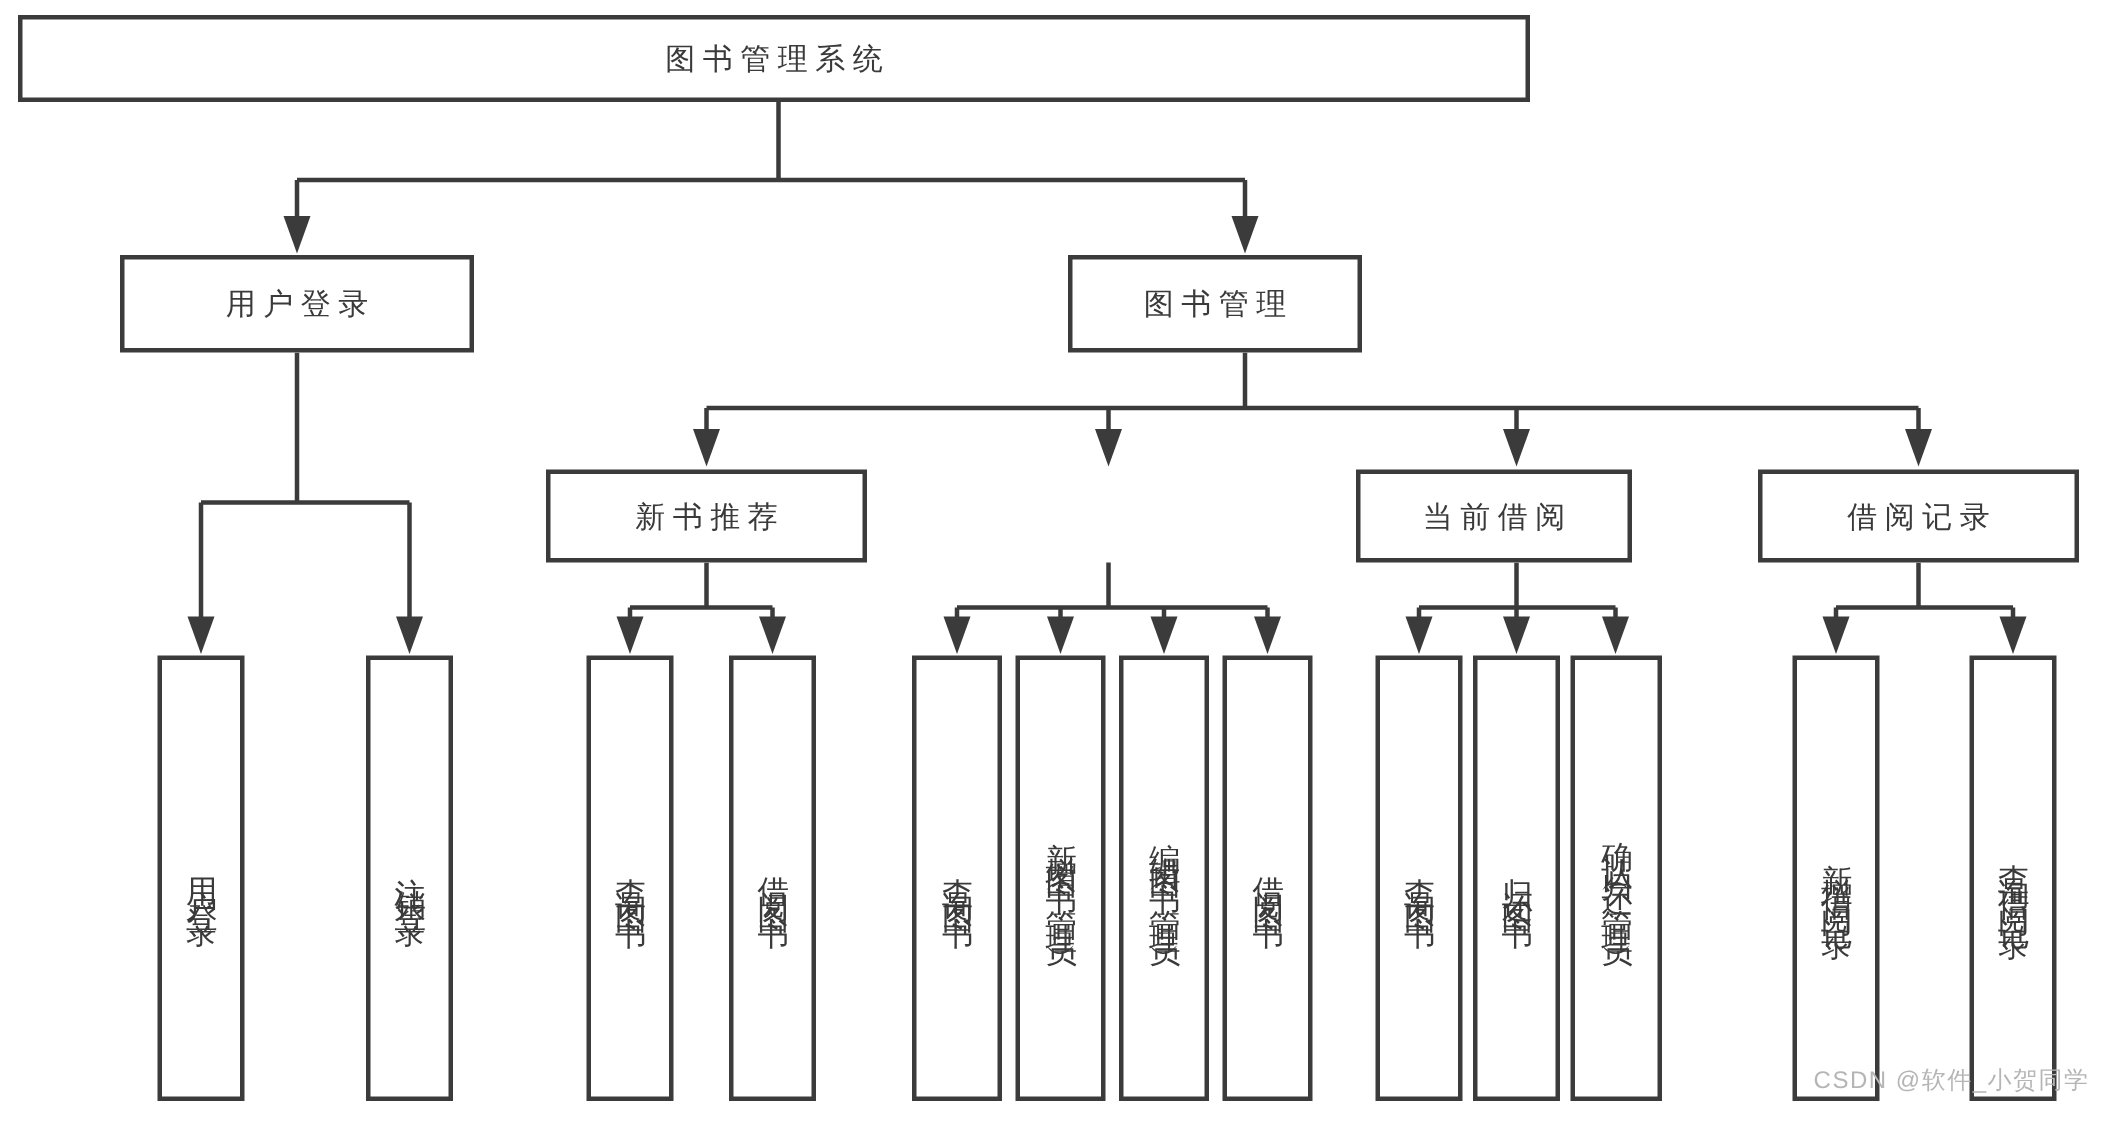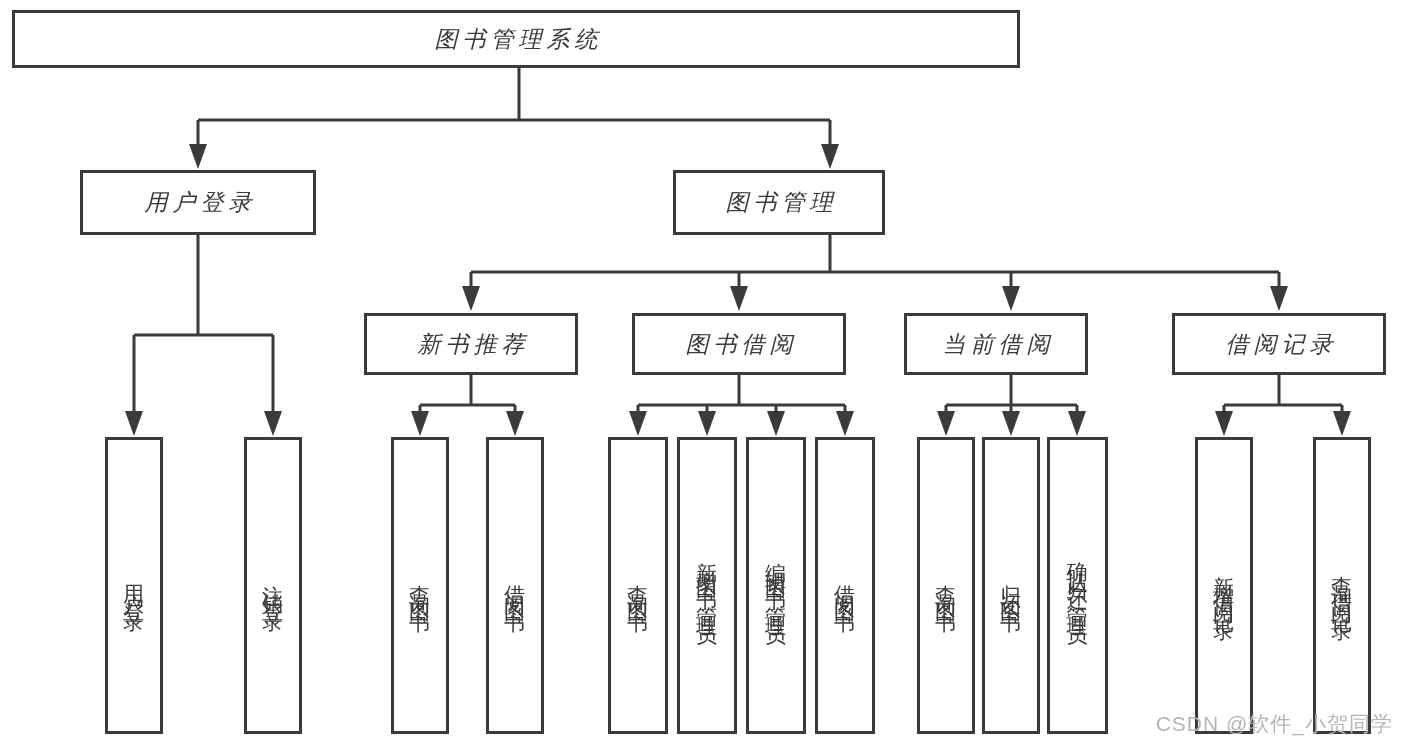--- a/index.html
+++ b/index.html
@@ -20,40 +20,39 @@
     position: absolute;
     box-sizing: border-box;
     border: 3px solid #3b3b3b;
     background: #ffffff;
     display: flex;
     align-items: center;
     justify-content: center;
     color: #3a3a3a;
   }
   .box.h span {
-    font-size: 23px;
+    font-size: 20px;
     letter-spacing: 5px;
     text-indent: 5px;
     white-space: nowrap;
     color: #3a3a3a;
-    font-style: italic;
   }
   .box.v span {
     writing-mode: vertical-rl;
     text-orientation: mixed;
     font-size: 21px;
     letter-spacing: 9px;
     line-height: 1;
     color: #3a3a3a;
   }
   .watermark {
     position: absolute;
     right: 12px;
     top: 710px;
-    font-size: 21px;
+    font-size: 16px;
     letter-spacing: 1px;
     color: #b5b5b5;
     z-index: 5;
     white-space: nowrap;
   }
 </style>
 </head>
 <body>
 
 <div class="stage">
@@ -105,29 +104,26 @@
     </g>
   </svg>
 
   <div class="box h" style="left:12px; top:10px; width:1008px; height:58px;">
     <span>图书管理系统</span>
   </div>
 
   <div class="box h" style="left:80px; top:170px; width:236px; height:65px;">
     <span>用户登录</span>
   </div>
-  <div class="box h" style="left:673px; top:170px; width:212px; height:65px;">
+  <div class="box h" style="left:712px; top:170px; width:196px; height:65px;">
     <span>图书管理</span>
   </div>
 
   <div class="box h" style="left:364px; top:313px; width:214px; height:62px;justify-content:center;">
     <span>新书推荐</span>
-  </div>
-  <div class="box h" style="left:632px; top:313px; width:214px; height:62px;">
-    <span>图书借阅</span>
   </div>
   <div class="box h" style="left:904px; top:313px; width:184px; height:62px;">
     <span>当前借阅</span>
   </div>
   <div class="box h" style="left:1172px; top:313px; width:214px; height:62px;">
     <span>借阅记录</span>
   </div>
 
   <div class="box v" style="left:105px; top:437px; width:58px; height:297px;">
     <span>用户登录</span>

